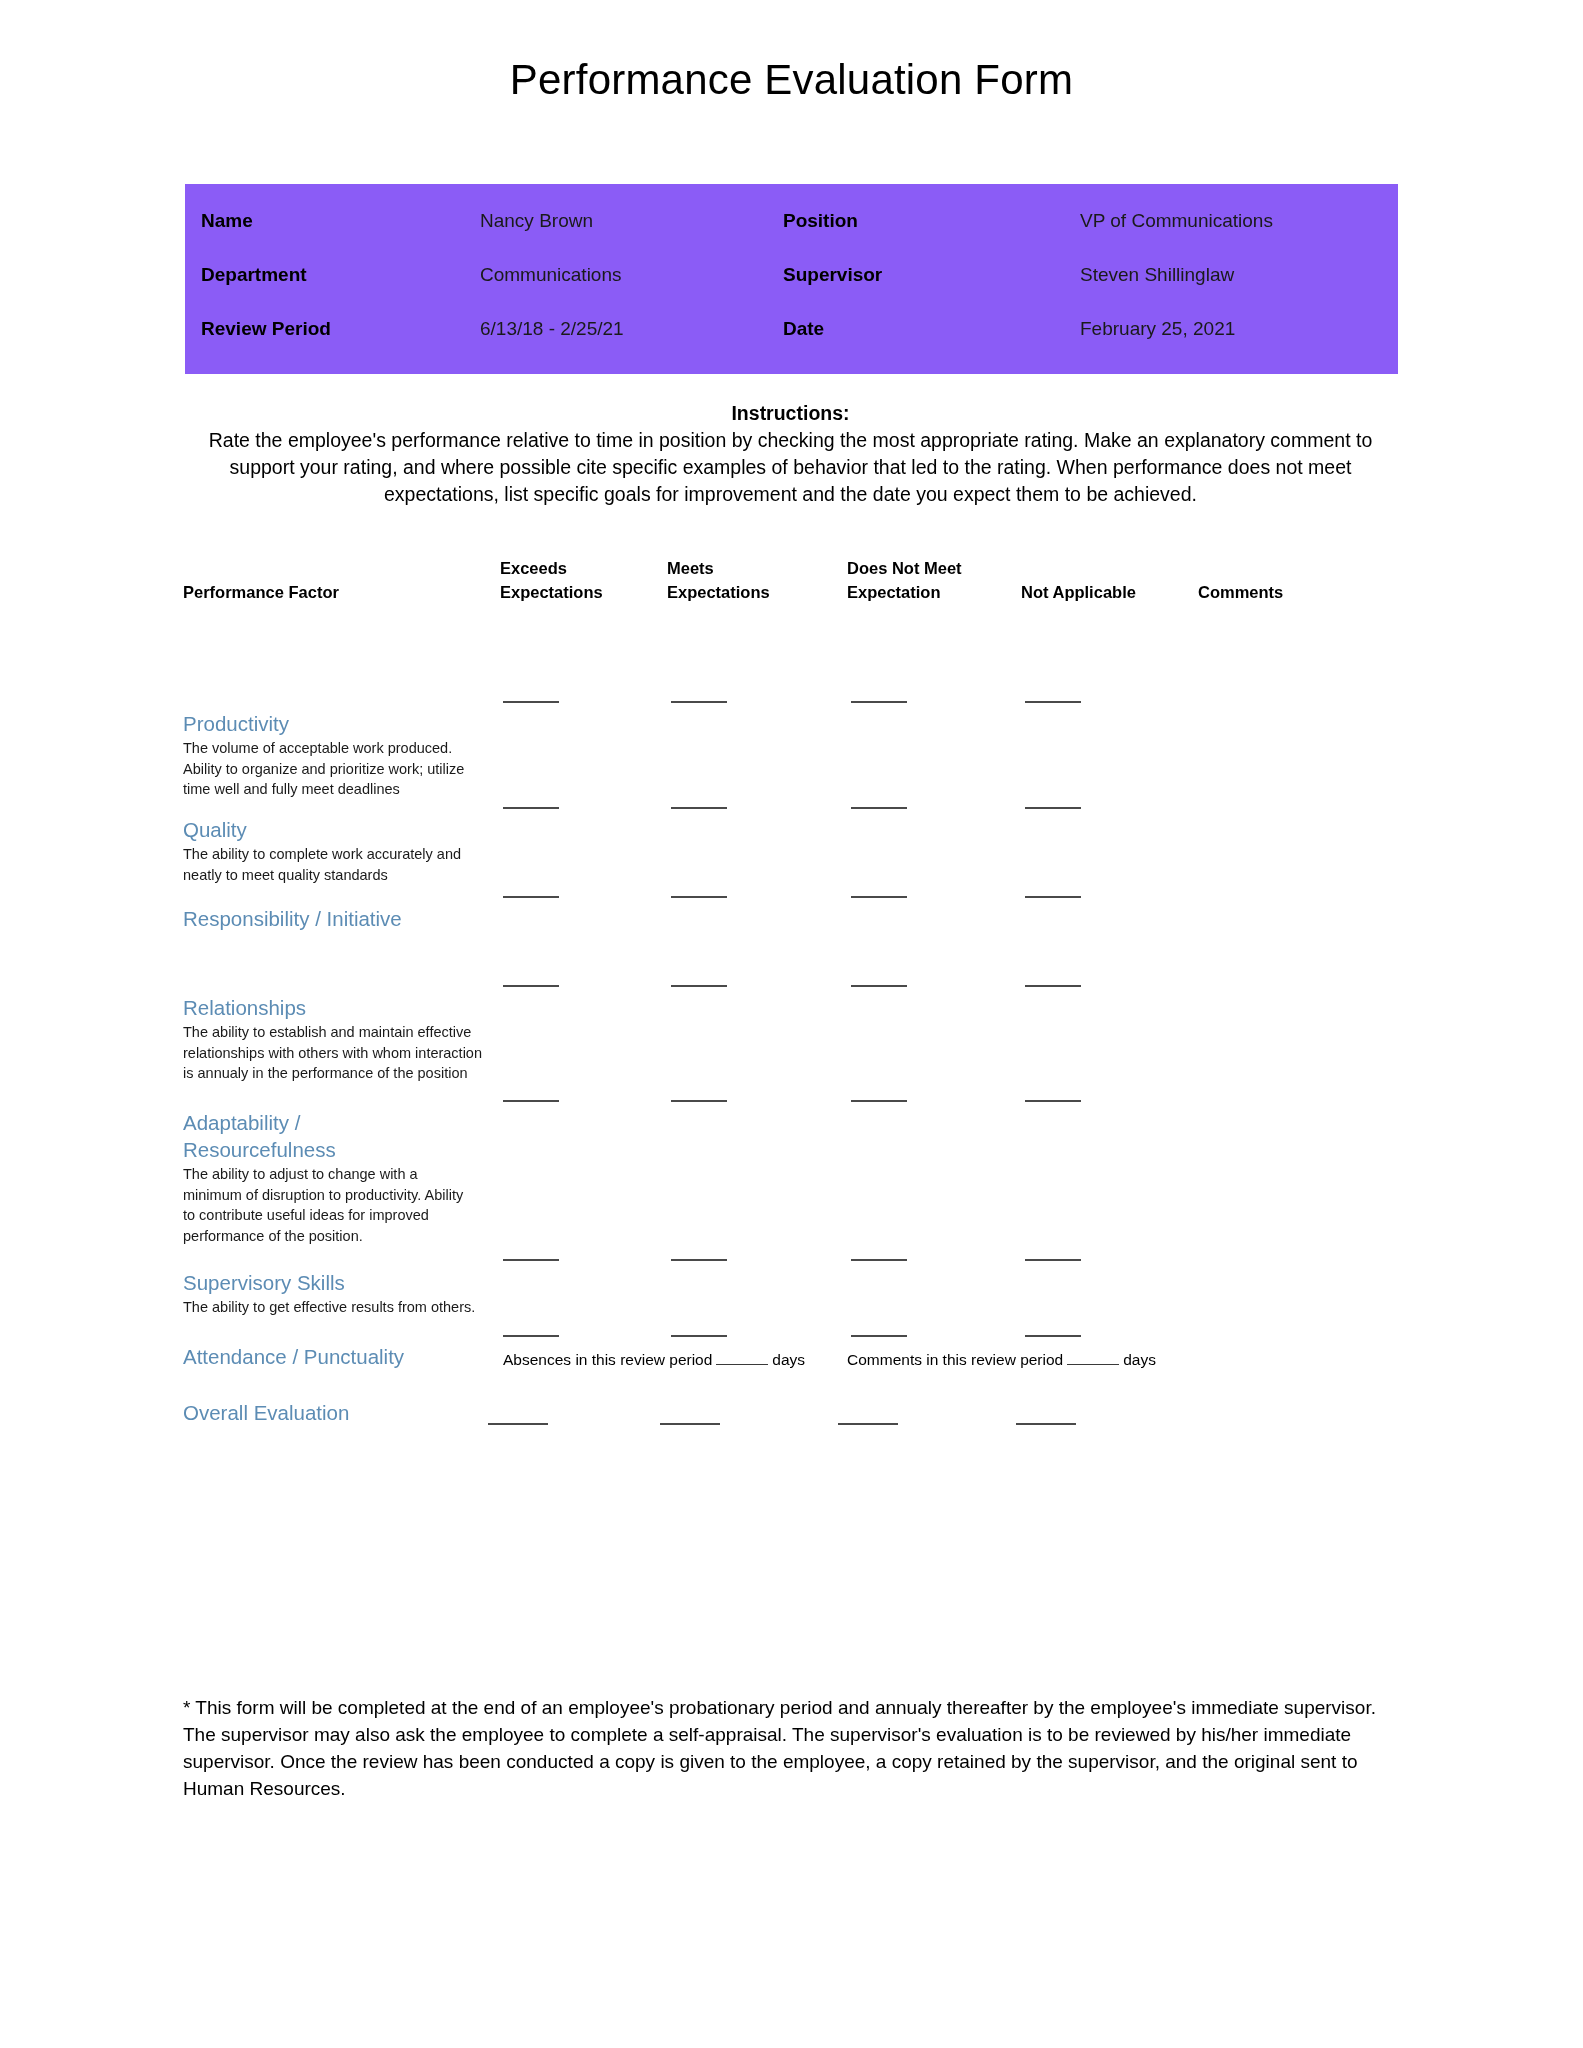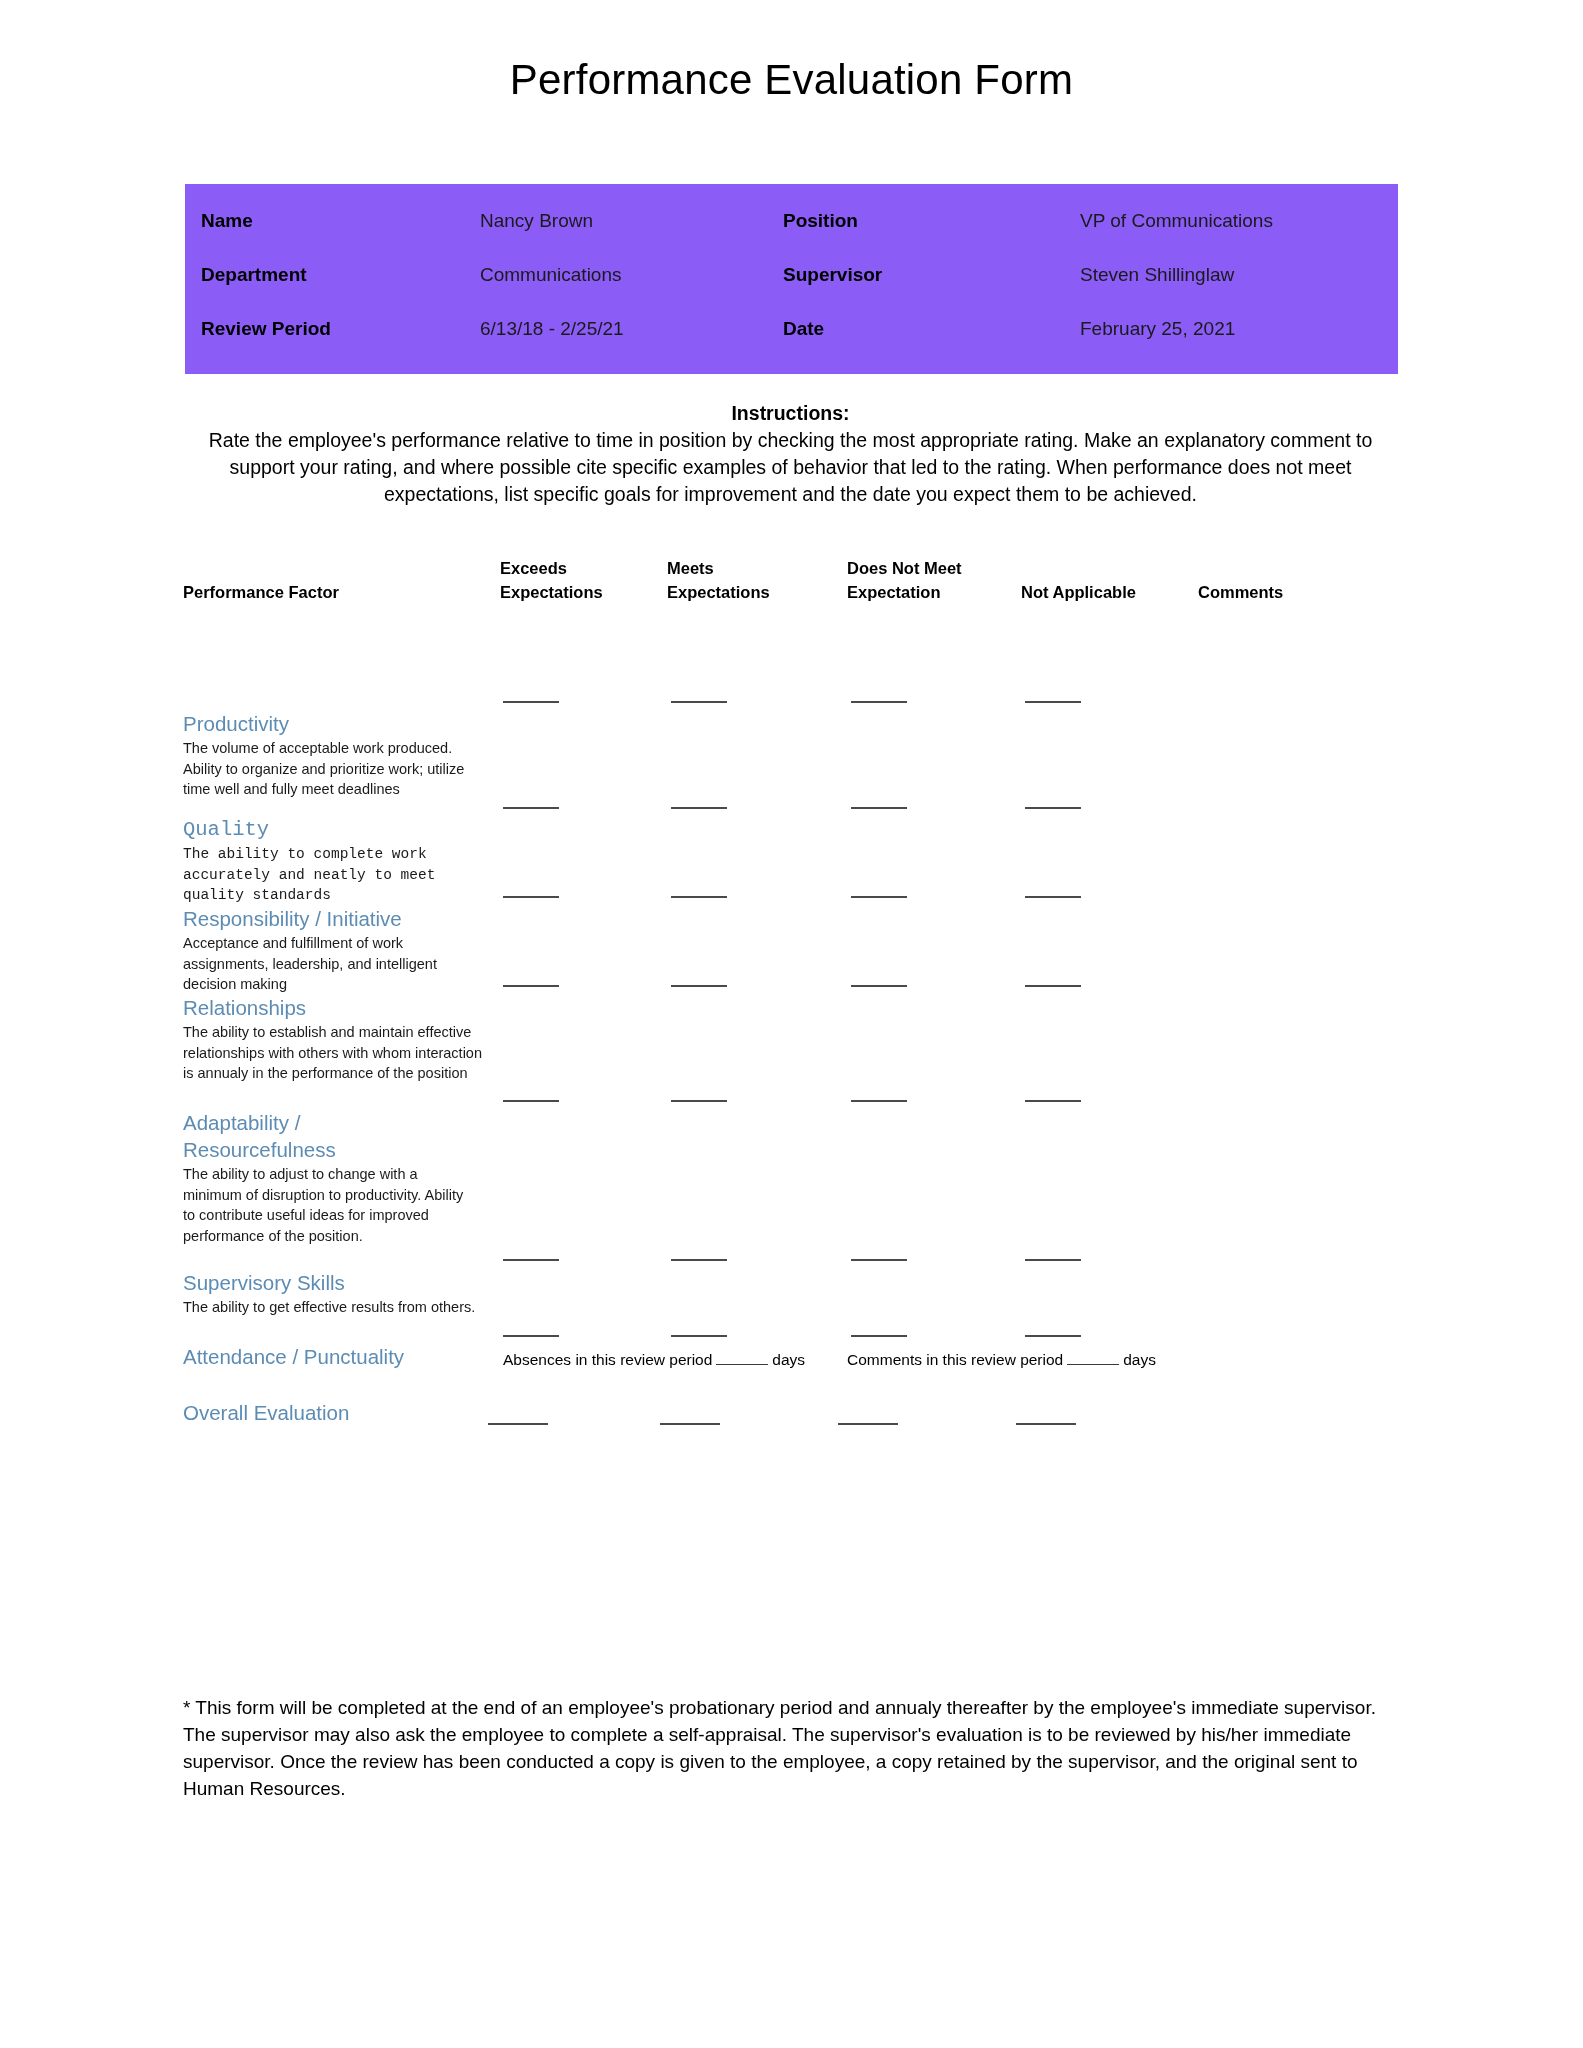--- a/index.html
+++ b/index.html
@@ -272,36 +272,35 @@
         </div>
         <div class="blanks" style="top:97px;">
           <span class="blank bl-1"></span>
           <span class="blank bl-2"></span>
           <span class="blank bl-3"></span>
           <span class="blank bl-4"></span>
         </div>
       </div>
 
       <div class="row" style="height:89px;">
-        <div class="row-factor" style="top:0;font-family:Liberation Mono, monospace;">
+        <div class="row-factor" style="top:0;">
           <div class="factor-title">Quality</div>
           <div class="factor-desc">The ability to complete work accurately and neatly to meet quality standards</div>
         </div>
         <div class="blanks" style="top:80px;">
           <span class="blank bl-1"></span>
           <span class="blank bl-2"></span>
           <span class="blank bl-3"></span>
           <span class="blank bl-4"></span>
         </div>
       </div>
 
       <div class="row" style="height:89px;">
         <div class="row-factor" style="top:0;">
           <div class="factor-title">Responsibility / Initiative</div>
-          <div class="factor-desc">Acceptance and fulfillment of work assignments, leadership, and intelligent decision making</div>
         </div>
         <div class="blanks" style="top:80px;">
           <span class="blank bl-1"></span>
           <span class="blank bl-2"></span>
           <span class="blank bl-3"></span>
           <span class="blank bl-4"></span>
         </div>
       </div>
 
       <div class="row" style="height:115px;">

